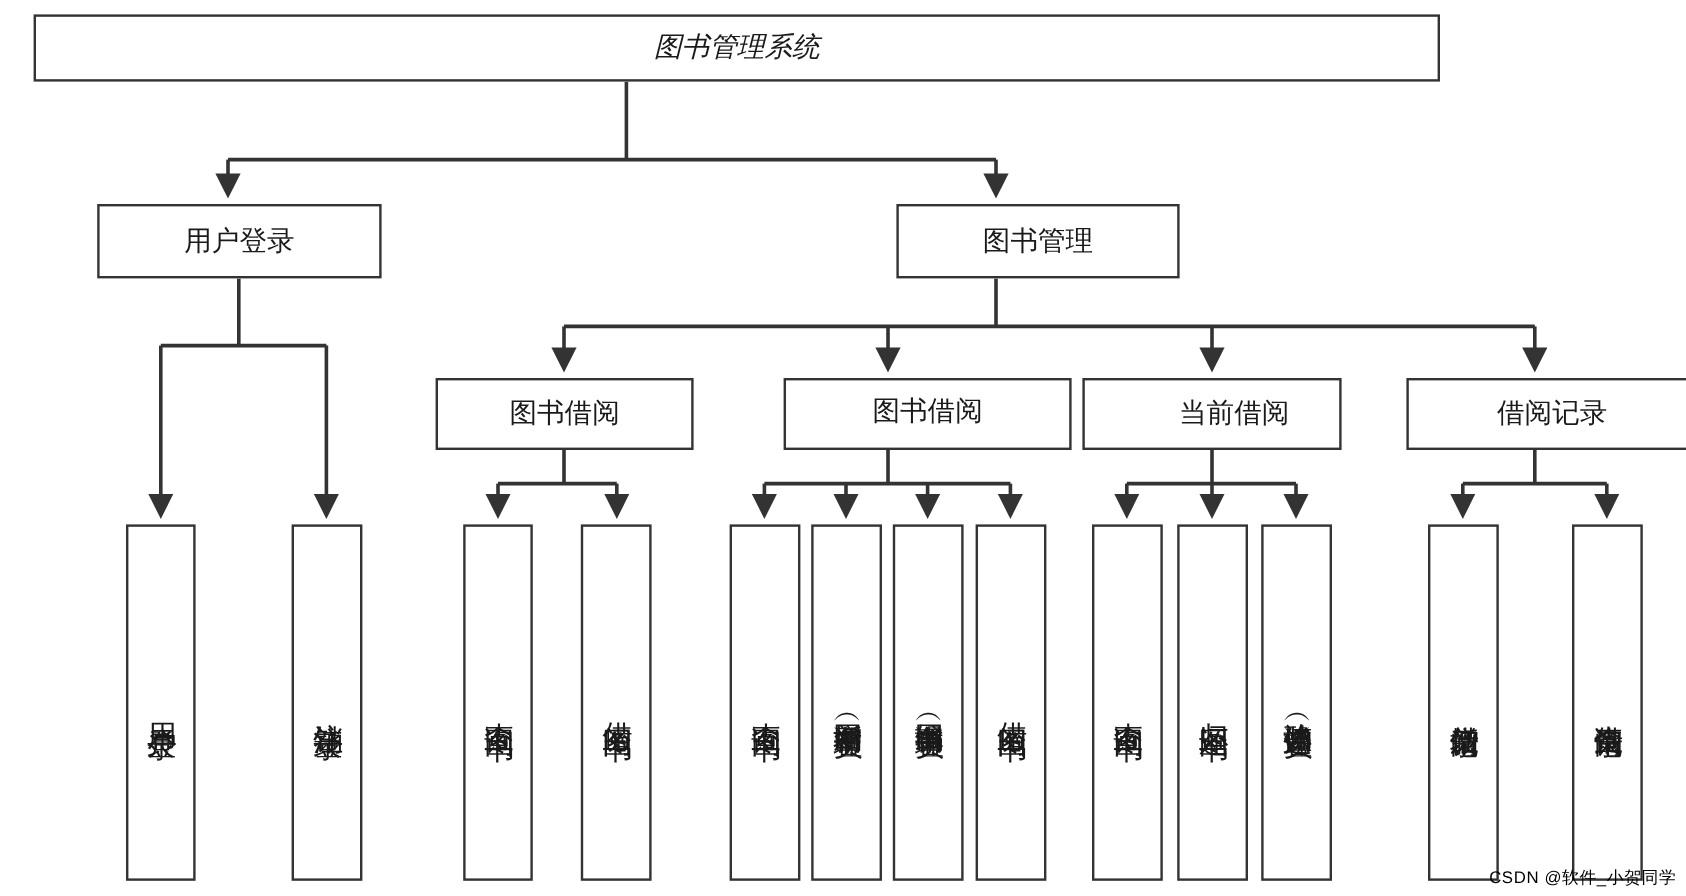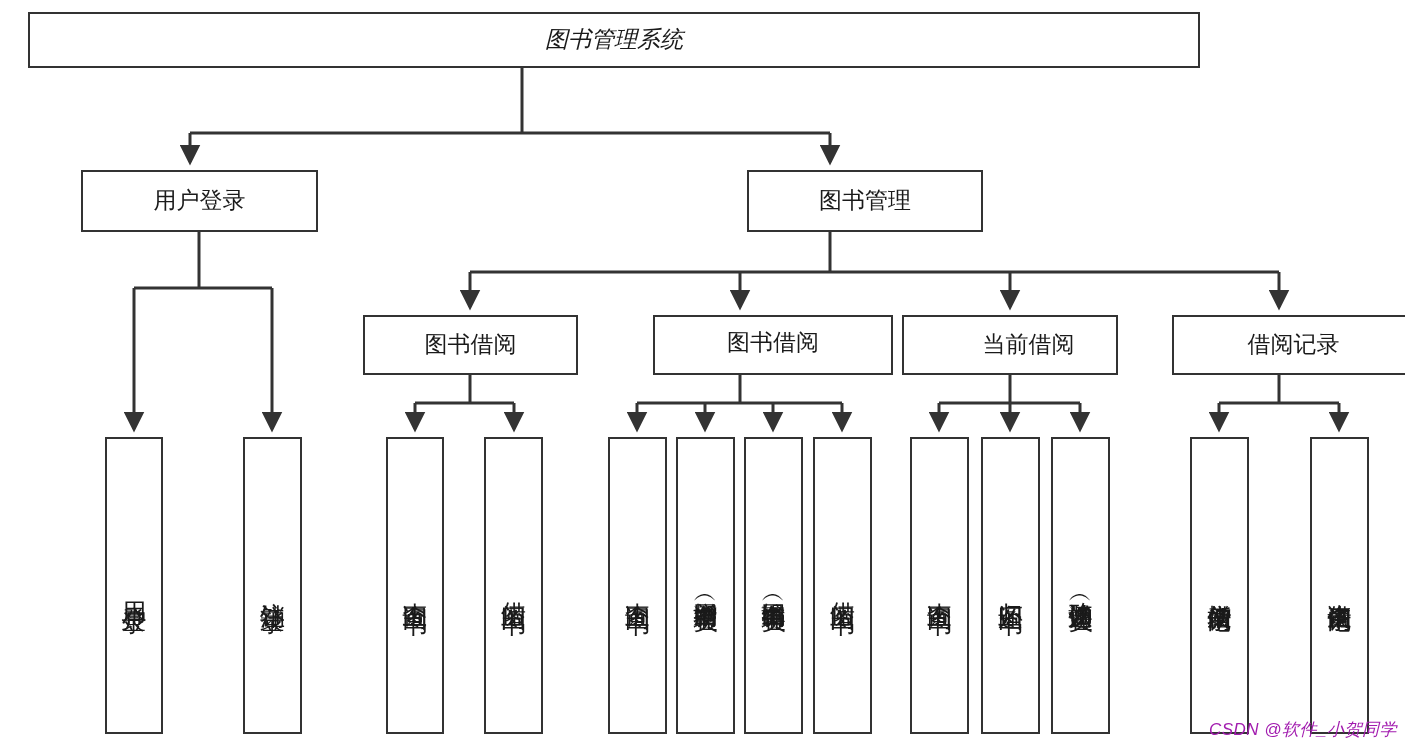--- a/index.html
+++ b/index.html
@@ -58,26 +58,25 @@
     line-height: 1;
   }
   .node.vertical.tall-text .node-label {
     font-size: 24px;
     letter-spacing: 1px;
   }
   #watermark {
     position: absolute;
     right: 8px;
     bottom: 6px;
-    font-size: 17px;
-    color: #a21caf;
+    font-size: 14px;
+    color: #000000;
     z-index: 5;
     white-space: nowrap;
     letter-spacing: 0.5px;
-    font-style: italic;
   }
 </style>
 </head>
 <body>
 
 <div id="diagram-root">
 
   <svg id="edges-layer" viewBox="0 0 1405 747" width="1405" height="747">
     <defs>
       <marker id="arrow" viewBox="0 0 12 12" refX="10" refY="6" markerWidth="7" markerHeight="7" orient="auto-start-reverse">

